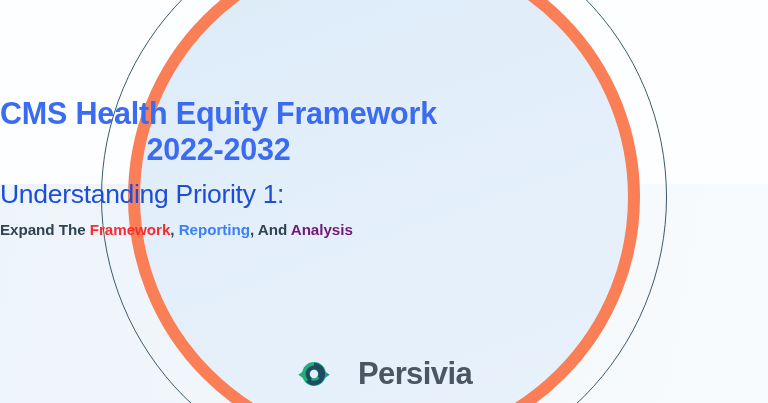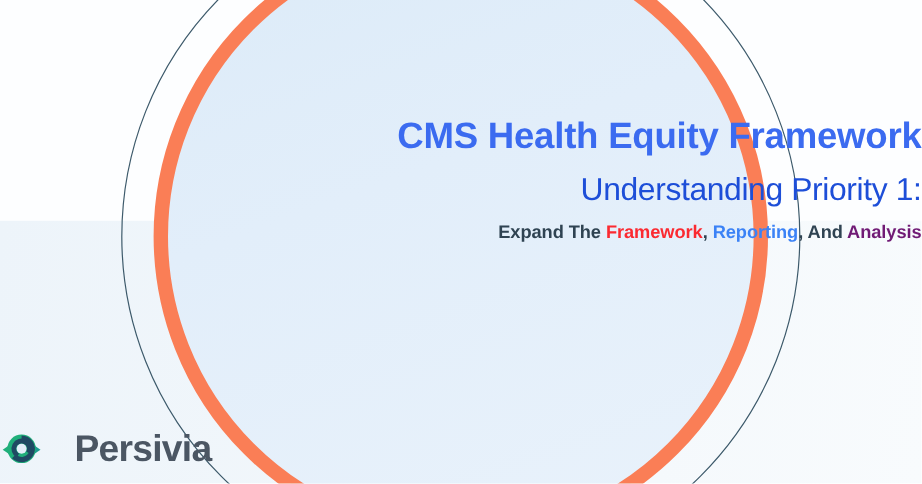--- a/index.html
+++ b/index.html
@@ -61,21 +61,21 @@
 
   
   .content {
     position: absolute;
     left: 0;
     top: 0;
     width: 768px;
     height: 403px;
     display: flex;
     flex-direction: column;
-    align-items: flex-end;
+    align-items: flex-start;
   }
 
   .title-block {
     margin-top: 97px;
     text-align: center;
     line-height: 1.08;
   }
   .title-line {
     font-size: 30.5px;
     font-weight: bold;
@@ -112,20 +112,21 @@
   .w-green { color: #701a75; }
 
   
   .logo {
     position: absolute;
     left: 0;
     bottom: 11px;
     width: 768px;
     display: flex;
     align-items: center;
+    justify-content: center;
     gap: 26px;
   }
   .logo-mark {
     width: 36px;
     height: 36px;
     display: block;
   }
   .logo-word {
     font-size: 31px;
     font-weight: bold;
@@ -143,20 +144,21 @@
   <div class="bg-top"></div>
   <div class="bg-bottom"></div>
 
   <div class="circle-outline"></div>
   <div class="circle-ring"></div>
 
   <div class="content">
 
     <div class="title-block">
       <div class="title-line">CMS Health Equity Framework</div>
+      <div class="title-line second">2022-2032</div>
     </div>
 
     <div class="subtitle">Understanding Priority 1:</div>
 
     <div class="tagline">
       <span>Expand The </span><span class="w-red">Framework</span><span>, </span><span class="w-blue">Reporting</span><span>, </span><span>And </span><span class="w-green">Analysis</span>
     </div>
 
   </div>
 

